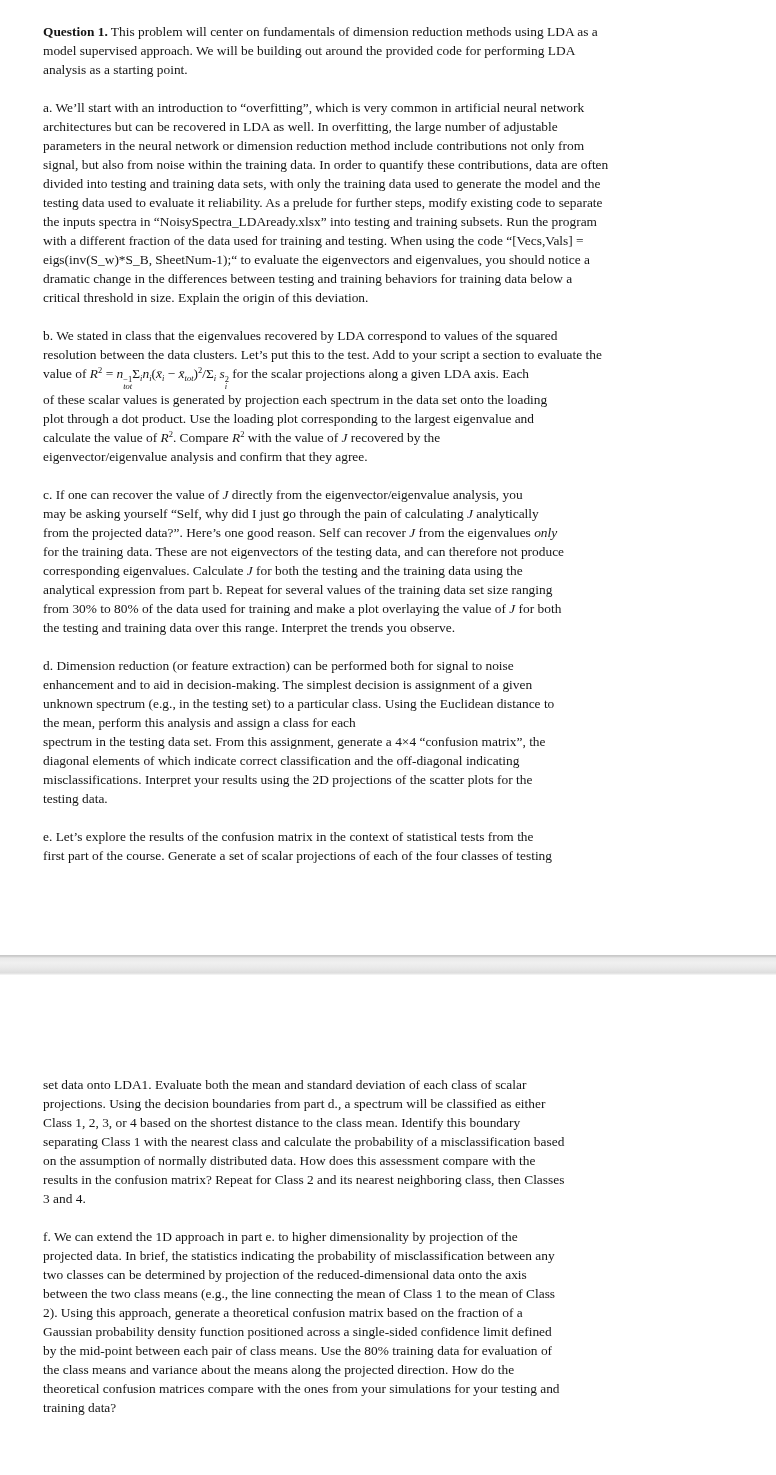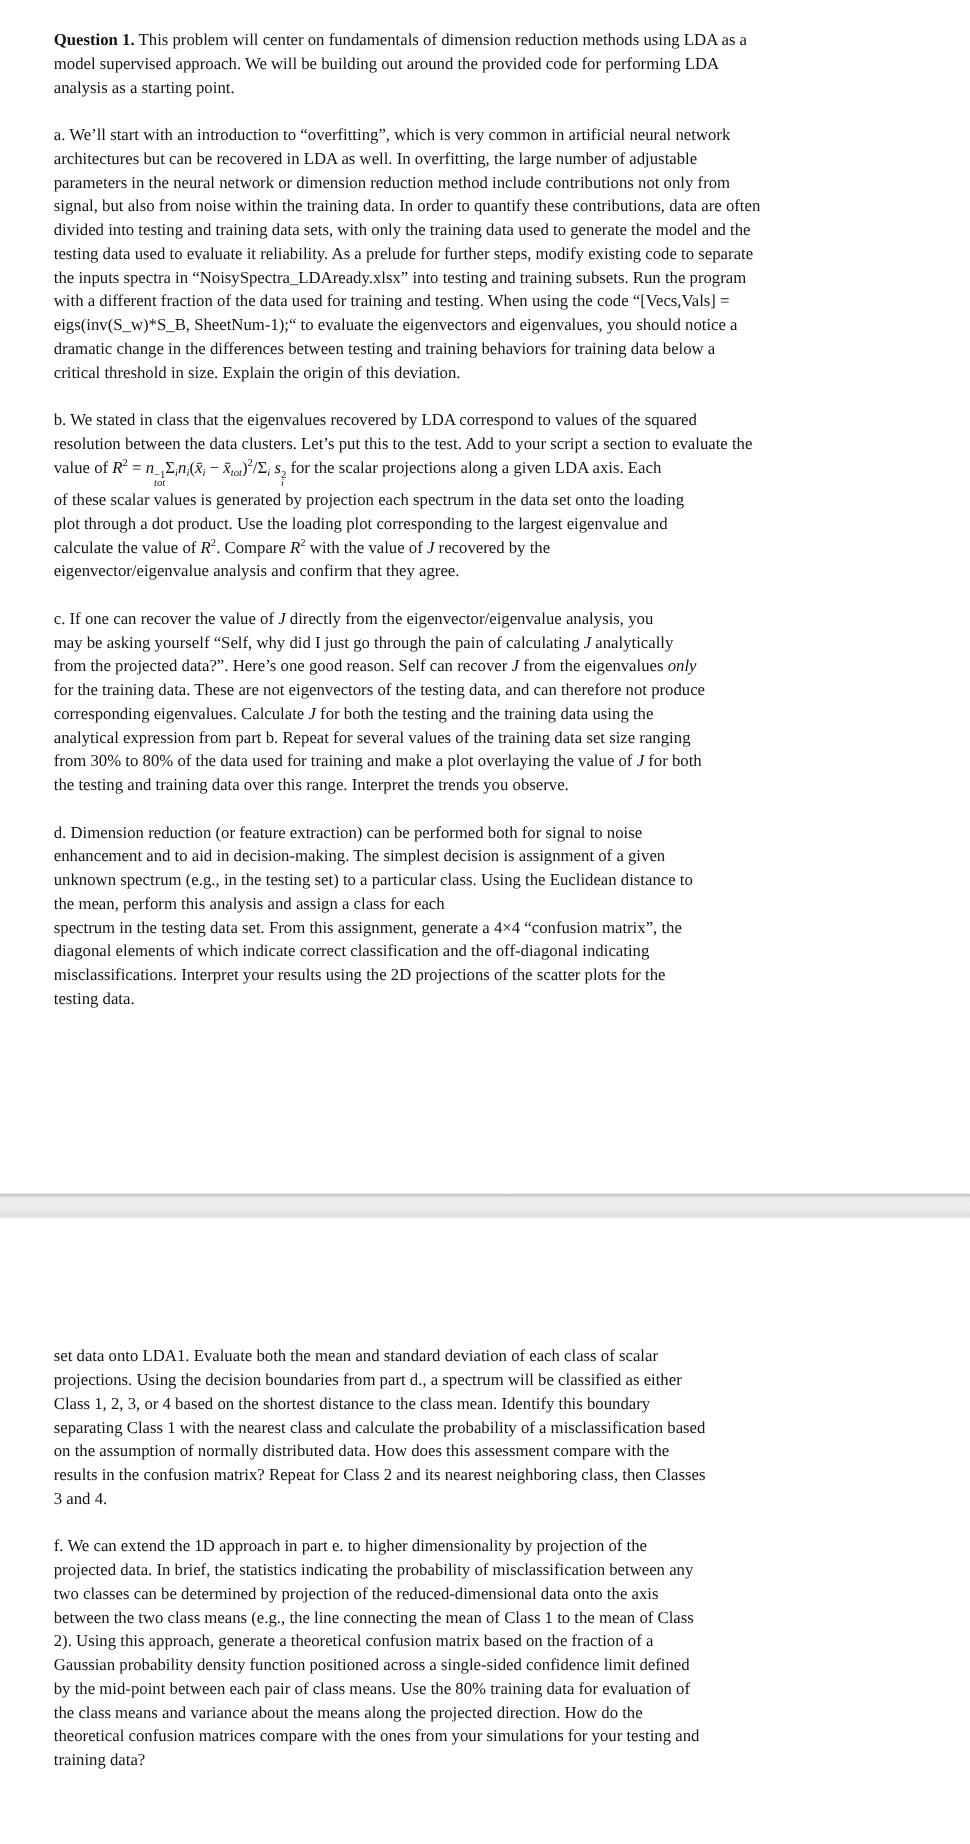--- a/index.html
+++ b/index.html
@@ -78,20 +78,21 @@
     <p class="doc-paragraph">a. We’ll start with an introduction to “overfitting”, which is very common in artificial neural network<br>architectures but can be recovered in LDA as well. In overfitting, the large number of adjustable<br>parameters in the neural network or dimension reduction method include contributions not only from<br>signal, but also from noise within the training data. In order to quantify these contributions, data are often<br>divided into testing and training data sets, with only the training data used to generate the model and the<br>testing data used to evaluate it reliability. As a prelude for further steps, modify existing code to separate<br>the inputs spectra in “NoisySpectra_LDAready.xlsx” into testing and training subsets.  Run the program<br>with a different fraction of the data used for training and testing. When using the code “[Vecs,Vals] =<br>eigs(inv(S_w)*S_B, SheetNum-1);“ to evaluate the eigenvectors and eigenvalues, you should notice a<br>dramatic change in the differences between testing and training behaviors for training data below a<br>critical threshold in size. Explain the origin of this deviation.</p>
     <p class="doc-paragraph">b. We stated in class that the eigenvalues recovered by LDA correspond to values of the squared<br>resolution between the data clusters. Let’s put this to the test. Add to your script a section to evaluate the<br>value of <i>R</i><sup>2</sup> = <i>n</i><span class="supsub">
           <span class="ss-sup">−1</span>
           <span class="ss-sub">tot</span>
         </span>Σ<sub>i</sub><i>n</i><sub>i</sub>(<i>x̄</i><sub>i</sub> − <i>x̄</i><sub>tot</sub>)<sup>2</sup>/Σ<sub>i</sub> <i>s</i><span class="supsub">
           <span class="ss-sup">2</span>
           <span class="ss-sub">i</span>
         </span> for the scalar projections along a given LDA axis. Each<br>of these scalar values is generated by projection each spectrum in the data set onto the loading<br>plot through a dot product. Use the loading plot corresponding to the largest eigenvalue and<br>calculate the value of <i>R</i><sup>2</sup>. Compare <i>R</i><sup>2</sup> with the value of <i>J</i> recovered by the<br>eigenvector/eigenvalue analysis and confirm that they agree.</p>
     <p class="doc-paragraph">c. If one can recover the value of <i>J</i> directly from the eigenvector/eigenvalue analysis, you<br>may be asking yourself “Self, why did I just go through the pain of calculating <i>J</i> analytically<br>from the projected data?”. Here’s one good reason. Self can recover <i>J</i> from the eigenvalues <i>only</i><br>for the training data. These are not eigenvectors of the testing data, and can therefore not produce<br>corresponding eigenvalues. Calculate <i>J</i> for both the testing and the training data using the<br>analytical expression from part b. Repeat for several values of the training data set size ranging<br>from 30% to 80% of the data used for training and make a plot overlaying the value of <i>J</i> for both<br>the testing and training data over this range. Interpret the trends you observe.</p>
     <p class="doc-paragraph">d. Dimension reduction (or feature extraction) can be performed both for signal to noise<br>enhancement and to aid in decision-making. The simplest decision is assignment of a given<br>unknown spectrum (e.g., in the testing set) to a particular class. Using the Euclidean distance to<br>the mean, perform this analysis and assign a class for each<br>spectrum in the testing data set. From this assignment, generate a 4×4 “confusion matrix”, the<br>diagonal elements of which indicate correct classification and the off-diagonal indicating<br>misclassifications.  Interpret your results using the 2D projections of the scatter plots for the<br>testing data.</p>
+    <p class="doc-paragraph">e. Let’s explore the results of the confusion matrix in the context of statistical tests from the<br>first part of the course. Generate a set of scalar projections of each of the four classes of testing</p>
   </div>
 
   <div class="page-separator"></div>
 
   <div class="doc-page page-2">
     <p class="doc-paragraph">set data onto LDA1. Evaluate both the mean and standard deviation of each class of scalar<br>projections. Using the decision boundaries from part d., a spectrum will be classified as either<br>Class 1, 2, 3, or 4 based on the shortest distance to the class mean. Identify this boundary<br>separating Class 1 with the nearest class and calculate the probability of a misclassification based<br>on the assumption of normally distributed data. How does this assessment compare with the<br>results in the confusion matrix? Repeat for Class 2 and its nearest neighboring class, then Classes<br>3 and 4.</p>
     <p class="doc-paragraph">f. We can extend the 1D approach in part e. to higher dimensionality by projection of the<br>projected data. In brief, the statistics indicating the probability of misclassification between any<br>two classes can be determined by projection of the reduced-dimensional data onto the axis<br>between the two class means (e.g., the line connecting the mean of Class 1 to the mean of Class<br>2). Using this approach, generate a theoretical confusion matrix based on the fraction of a<br>Gaussian probability density function positioned across a single-sided confidence limit defined<br>by the mid-point between each pair of class means. Use the 80% training data for evaluation of<br>the class means and variance about the means along the projected direction. How do the<br>theoretical confusion matrices compare with the ones from your simulations for your testing and<br>training data?</p>
   </div>
 
   <div class="page-bottom-strip"></div>

